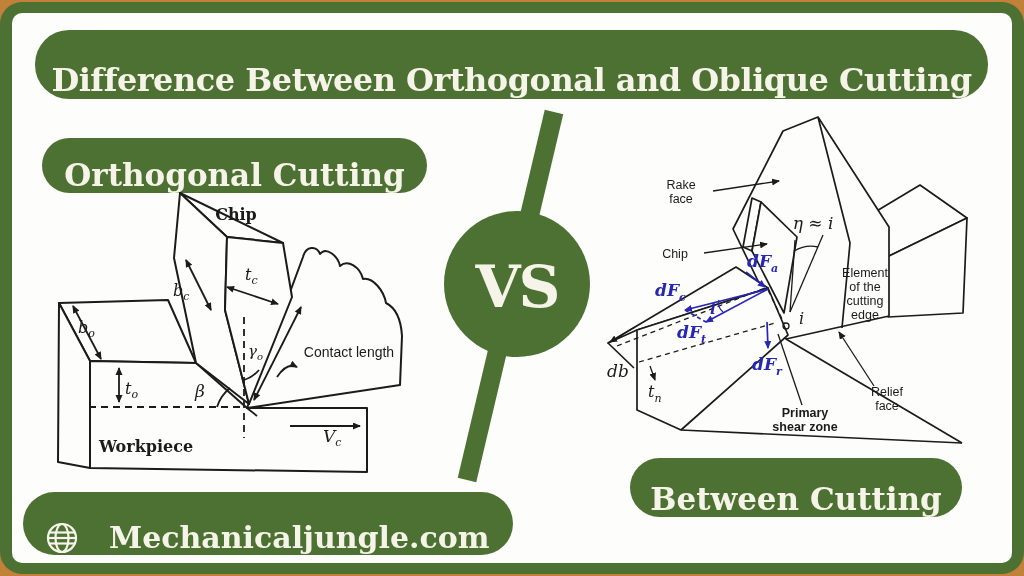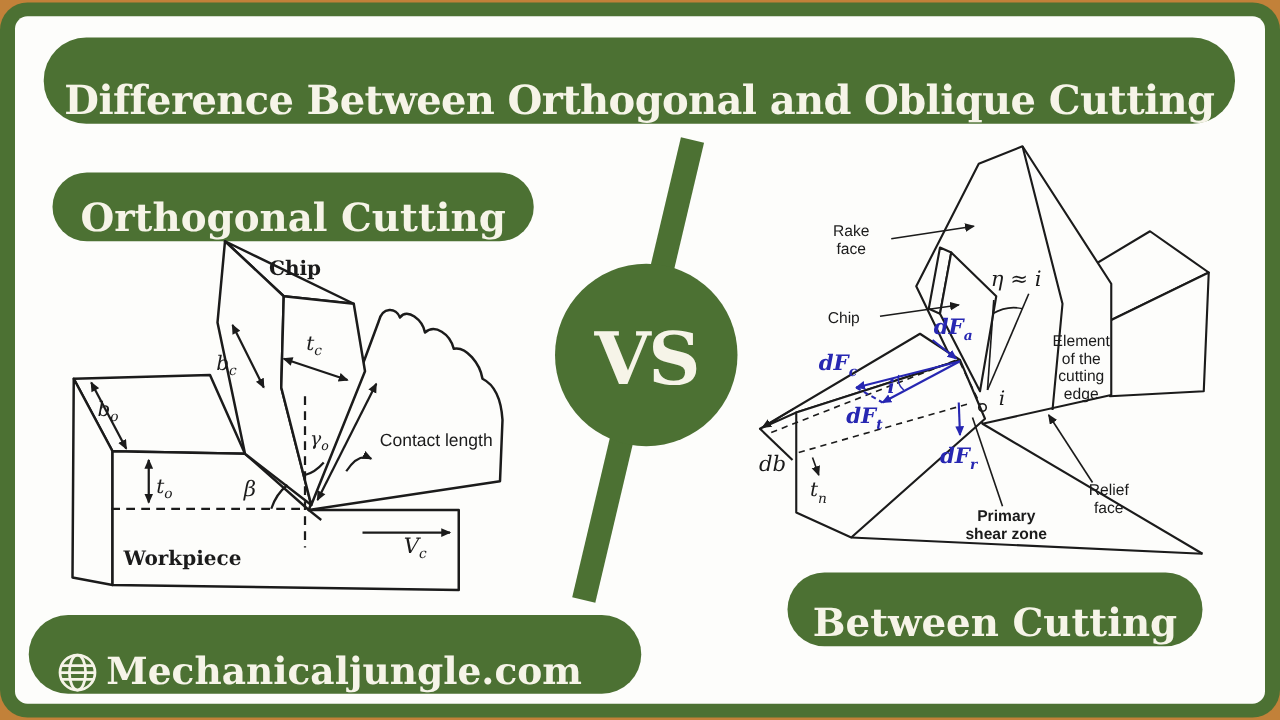--- a/index.html
+++ b/index.html
@@ -11,21 +11,21 @@
   .frame{position:absolute;left:0;right:0;top:2px;bottom:2px;background:#4c7133;border-radius:22px;}
   .inner{position:absolute;left:12px;right:12px;top:13px;bottom:13px;background:#fdfdfb;border-radius:10px;}
   .pill{
     position:absolute;background:#4c7133;color:#f6f4e8;
     display:flex;align-items:flex-end;justify-content:center;
     font-weight:bold;white-space:nowrap;
   }
   .pill-header{left:35px;top:30px;width:953px;height:69px;border-radius:34px;font-size:32px;letter-spacing:-0.5px;}
   .pill-ortho{left:42px;top:110px;width:385px;height:55px;border-radius:28px;font-size:31px;margin-top:28px;}
   .pill-oblique{left:630px;top:458px;width:332px;height:59px;border-radius:30px;font-size:31px;}
-  .pill-brand{left:23px;top:492px;width:490px;height:63px;border-radius:32px;font-size:30px;justify-content:flex-start;padding-left:22px;box-sizing:border-box;gap:6px;}
+  .pill-brand{left:23px;top:492px;width:490px;height:63px;border-radius:32px;font-size:30px;justify-content:flex-start;padding-left:22px;box-sizing:border-box;gap:30px;}
   svg{position:absolute;overflow:visible;}
   #left-diagram{left:45px;top:170px;}
   #vs-divider{left:440px;top:105px;}
   #right-diagram{left:605px;top:100px;}
   text{user-select:none;}
   .ser-it{font-family:"DejaVu Serif",serif;font-style:italic;}
   .ser-b{font-family:"DejaVu Serif",serif;font-weight:bold;}
   .sans{font-family:"Liberation Sans","DejaVu Sans",sans-serif;}
 </style>
 </head>

